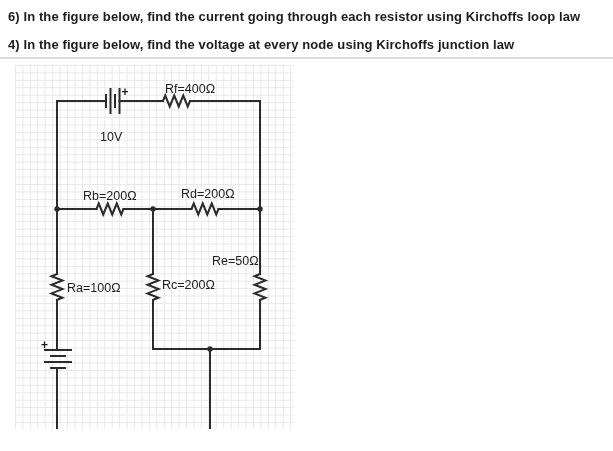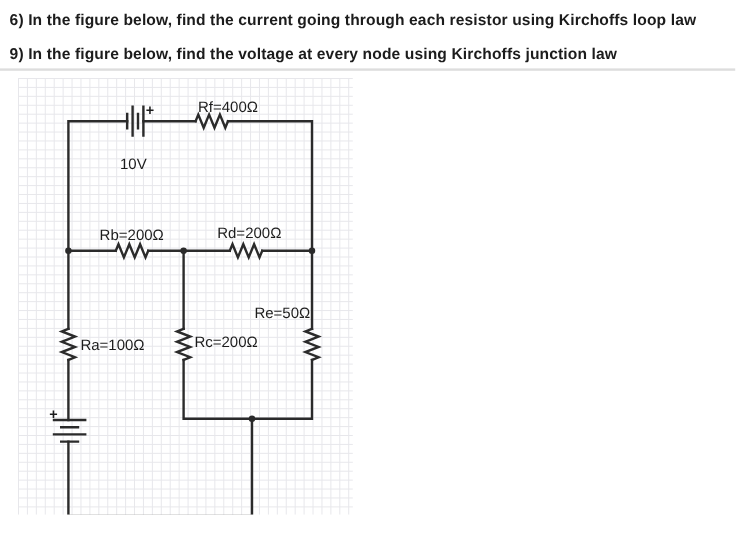--- a/index.html
+++ b/index.html
@@ -70,21 +70,21 @@
     font-size: 12px;
     font-weight: 700;
   }
 </style>
 </head>
 <body>
 
 <div class="page">
 
   <div class="question q6">6) In the figure below, find the current going through each resistor using Kirchoffs loop law</div>
-  <div class="question q7">9) In the figure below, find the voltage at every node using Kirchoffs junction law</div>
+  <div class="question q7">4) In the figure below, find the voltage at every node using Kirchoffs junction law</div>
 
   <div class="figure-edge"></div>
   <div class="graph-paper"></div>
 
   <svg class="circuit-svg" viewBox="0 0 613 451" aria-hidden="true">
 
     <g>
       <path d="M57,101 H106 M119.5,101 H163 M190,101 H260
                M260,101 V274 M260,300 V349 M260,349 H153 M153,349 V300
                M153,274 V209

